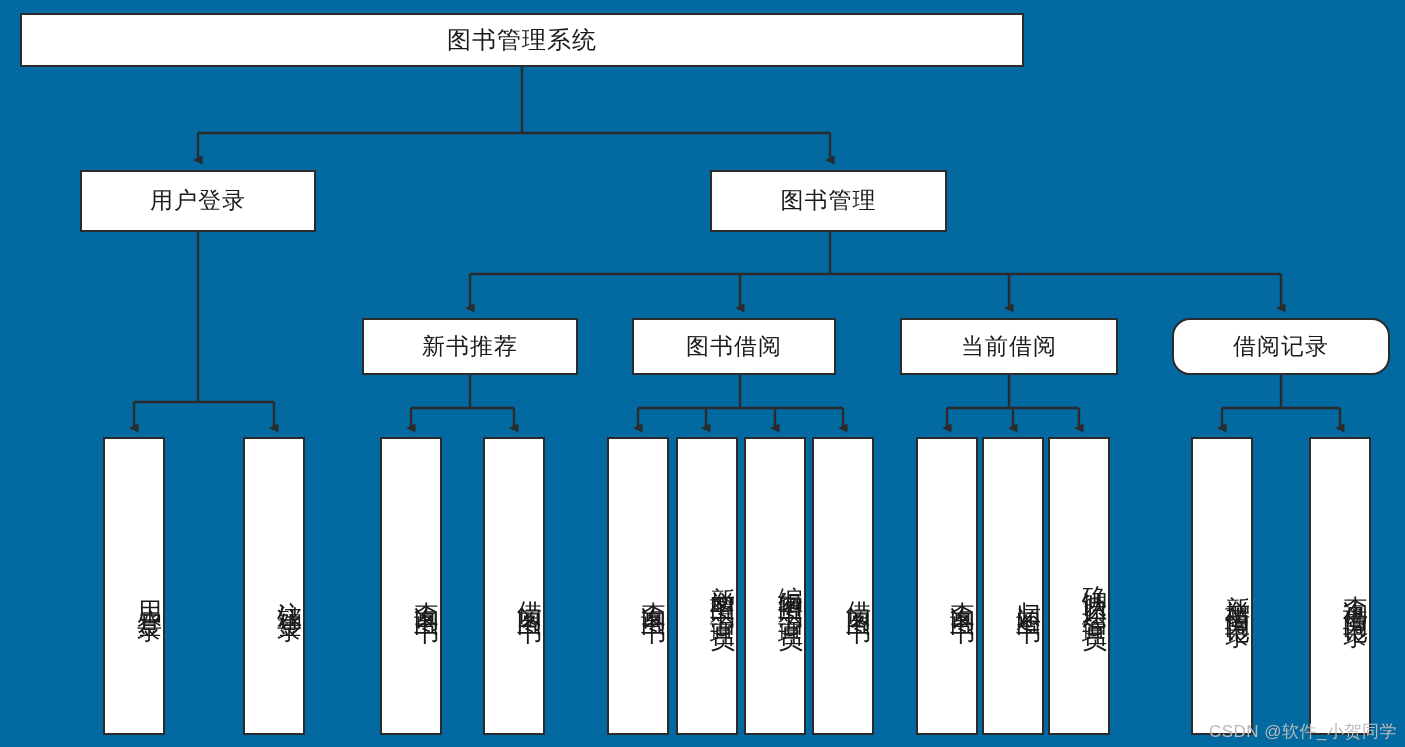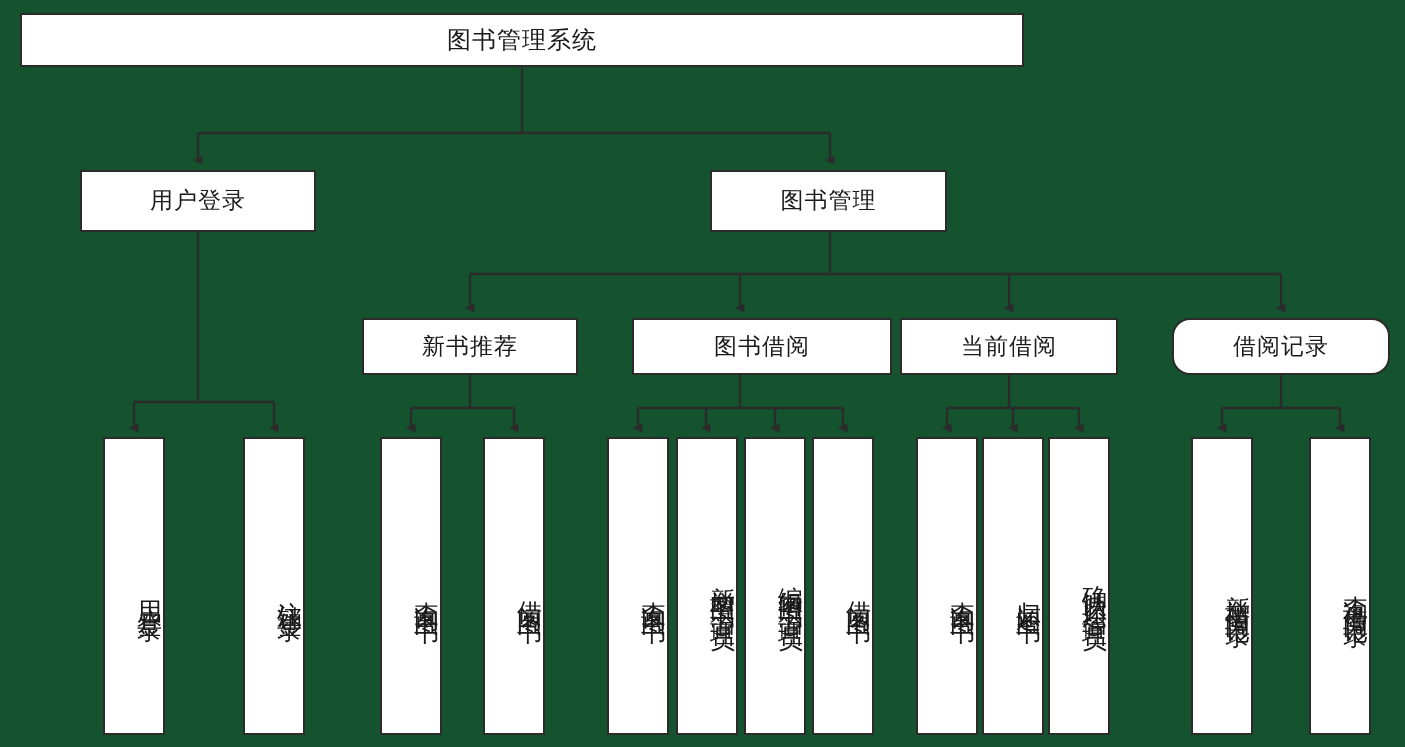--- a/index.html
+++ b/index.html
@@ -8,21 +8,21 @@
     padding: 0;
     background: #ffffff;
   }
   body {
     font-family: "Liberation Sans", "DejaVu Sans", sans-serif;
   }
   #canvas {
     position: relative;
     width: 1405px;
     height: 747px;
-    background: #14532d;
+    background: #0369a1;
     overflow: hidden;
   }
   
   #connectors {
     position: absolute;
     left: 0;
     top: 0;
     width: 1405px;
     height: 747px;
     pointer-events: none;
@@ -132,21 +132,21 @@
   <div class="node h" style="left:80px; top:170px; width:236px; height:62px;">
     <span>用户登录</span>
   </div>
   <div class="node h" style="left:362px; top:318px; width:216px; height:57px;">
     <span>新书推荐</span>
   </div>
 
   <div class="node h" style="left:710px; top:170px; width:237px; height:62px;">
     <span>图书管理</span>
   </div>
-  <div class="node h" style="left:632px; top:318px; width:260px; height:57px;">
+  <div class="node h" style="left:632px; top:318px; width:204px; height:57px;">
     <span>图书借阅</span>
   </div>
   <div class="node h" style="left:900px; top:318px; width:218px; height:57px;justify-content:center;">
     <span>当前借阅</span>
   </div>
   <div class="node h" style="left:1172px; top:318px; width:218px; height:57px;border-radius:18px;">
     <span>借阅记录</span>
   </div>
 
   <div class="node v" style="left:103px; top:437px; width:62px; height:298px;">
@@ -186,14 +186,15 @@
     <span>确认归还（管理员）</span>
   </div>
 
   <div class="node v" style="left:1191px; top:437px; width:62px; height:298px;">
     <span>新增借阅记录</span>
   </div>
   <div class="node v" style="left:1309px; top:437px; width:62px; height:298px;">
     <span>查询借阅记录</span>
   </div>
 
+  <div class="watermark">CSDN @软件_小贺同学</div>
 
 </div>
 
 </body></html>

